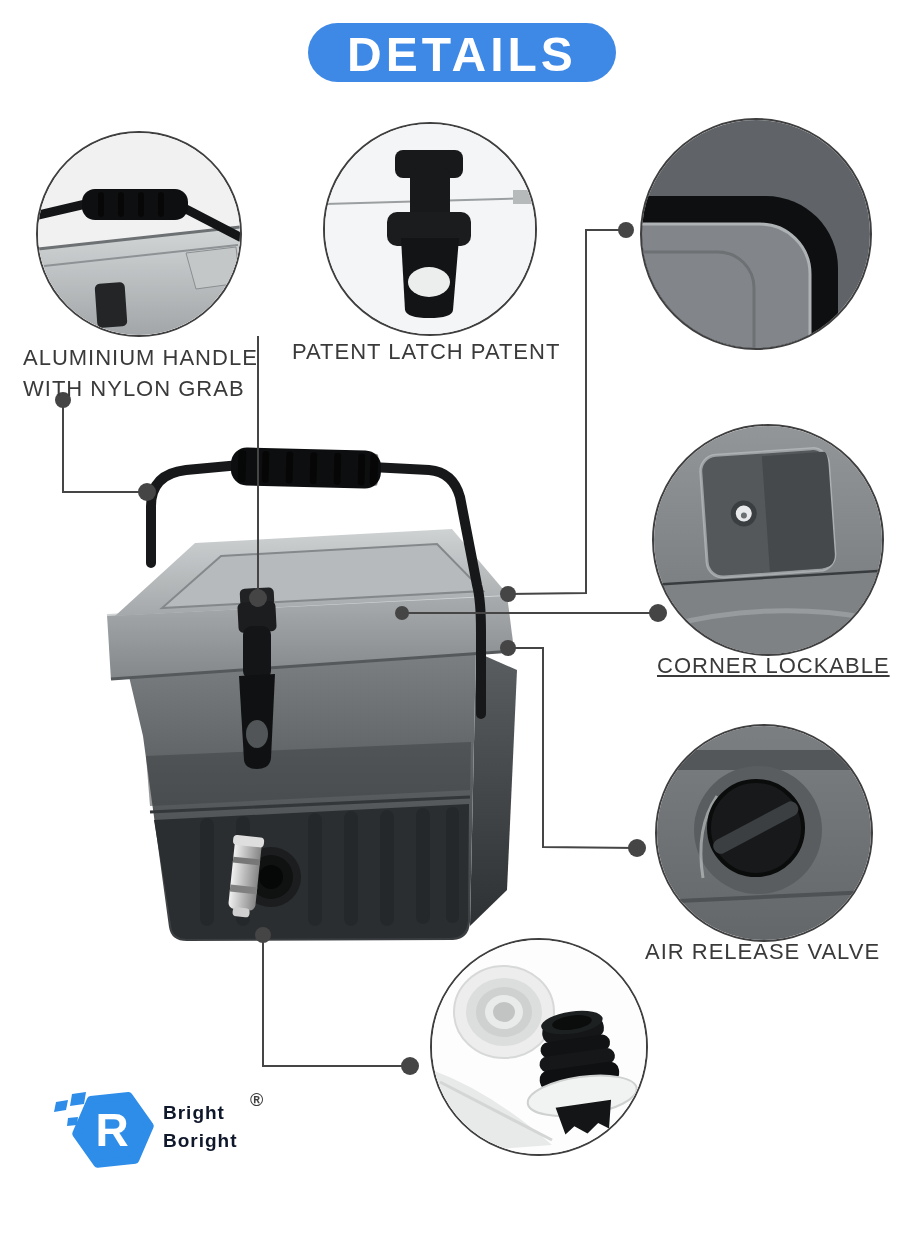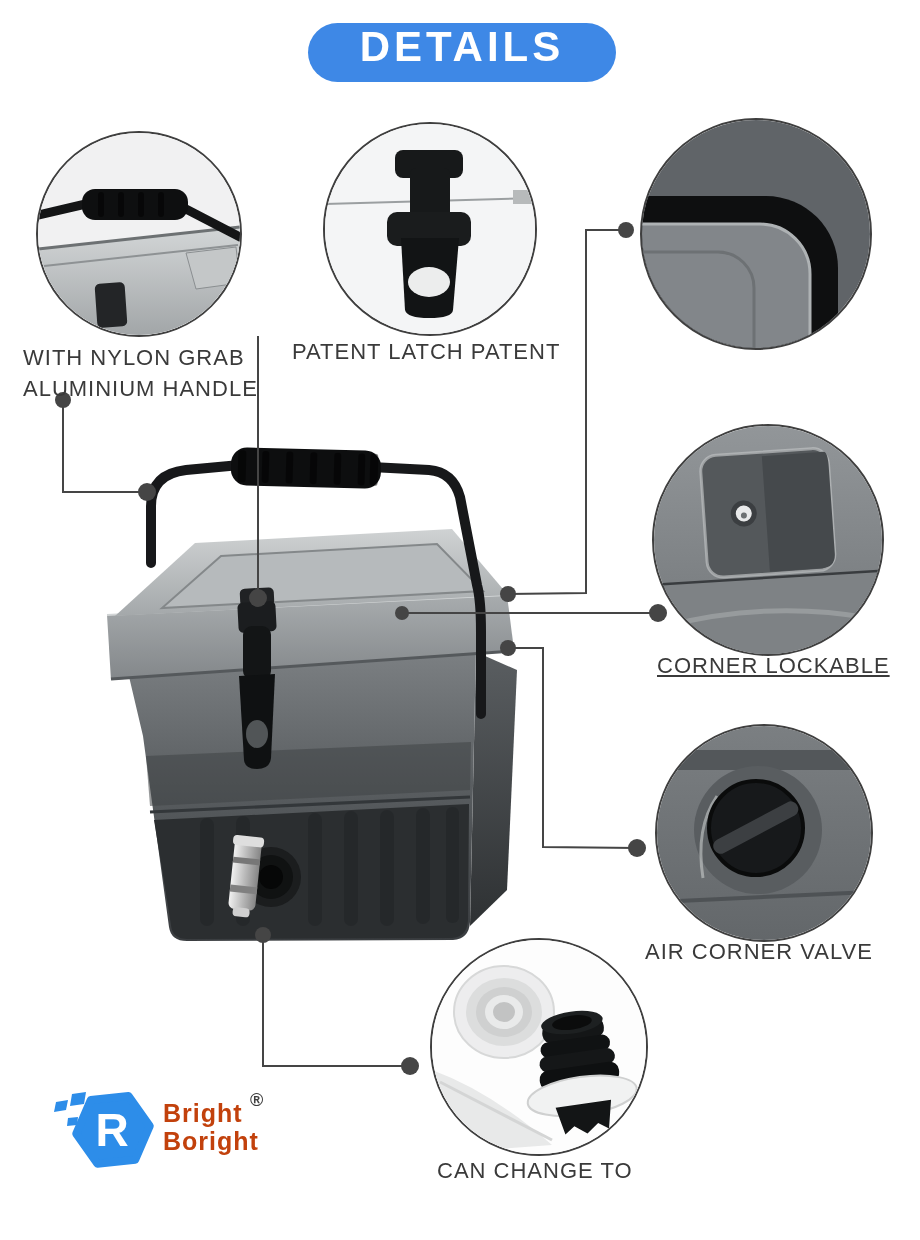--- a/index.html
+++ b/index.html
@@ -3,22 +3,22 @@
 <meta charset="utf-8">
 <style>
   html,body { margin:0; padding:0; background:#ffffff; }
   .page {
     position:relative; width:920px; height:1240px; background:#ffffff;
     overflow:hidden; font-family:"Liberation Sans", sans-serif;
   }
   .scene { position:absolute; left:0; top:0; width:920px; height:1240px; }
   .pill {
     position:absolute; left:308px; top:23px; width:308px; height:59px;
-    border-radius:30px; display:flex; align-items:flex-start; justify-content:center;
-    color:#ffffff; font-size:42px; font-weight:bold; letter-spacing:4px;
+    border-radius:30px; display:flex; align-items:flex-end; justify-content:center;
+    color:#ffffff; font-size:48px; font-weight:bold; letter-spacing:4px;
     background:#3e88e6;
   }
   .photo-circle {
     position:absolute; border-radius:50%; border:2px solid #3f3f3f;
     overflow:hidden; box-sizing:border-box; background:#fff;
   }
   .photo-circle svg { display:block; width:100%; height:100%; }
   .c1 { left:36px;  top:131px; width:206px; height:206px; }
   .c2 { left:323px; top:122px; width:214px; height:214px; }
   .c3 { left:640px; top:118px; width:232px; height:232px; }
@@ -29,22 +29,22 @@
     position:absolute; color:#3a3a3a; font-size:22px; letter-spacing:1px;
     white-space:nowrap; line-height:31px;
   }
   .lab-handle { left:23px;  top:342px; }
   .lab-latch  { left:292px; top:336px; }
   .lab-gasket { left:612px; top:336px; }
   .lab-corner { left:657px; top:650px;text-decoration:underline; }
   .lab-valve  { left:645px; top:936px; }
   .lab-drain  { left:437px; top:1153px; line-height:35px; }
   .brand-text {
-    position:absolute; left:163px; top:1099px; color:#c2410c;
-    font-size:25px; font-weight:bold; line-height:28px; letter-spacing:1px;
+    position:absolute; left:163px; top:1099px; color:#0f172a;
+    font-size:19px; font-weight:bold; line-height:28px; letter-spacing:1px;
   }
   .reg-mark {
     position:absolute; left:250px; top:1090px; color:#3e3e3e;
     font-size:18px; font-weight:bold;
   }
   .brand-logo { position:absolute; left:46px; top:1088px; width:112px; height:84px; }
 </style>
 </head>
 <body>
 
@@ -272,34 +272,33 @@
         <rect x="113" y="98" width="70" height="16" rx="8" fill="#101213"></rect>
         <rect x="110" y="112" width="76" height="16" rx="8" fill="#151718"></rect>
         <rect x="108" y="126" width="80" height="20" rx="9" fill="#0e1011"></rect>
         <ellipse cx="148" cy="156" rx="55" ry="19" fill="#f1f2f2" stroke="#cfd0d0" stroke-width="2"></ellipse>
         <path d="M120,164 L176,164 L170,192 L160,185 L148,194 L136,185 L126,192 Z" fill="#131516"></path>
       </g>
     </svg>
   </div>
 
   <div class="label lab-handle">
+    <div>ALUMINIUM HANDLE</div>
     <div>WITH NYLON GRAB</div>
-    <div>ALUMINIUM HANDLE</div>
   </div>
   <div class="label lab-latch">
     <div>PATENT LATCH PATENT</div>
   </div>
   <div class="label lab-corner">
     <div>CORNER LOCKABLE</div>
   </div>
   <div class="label lab-valve">
-    <div>AIR CORNER VALVE</div>
+    <div>AIR RELEASE VALVE</div>
   </div>
   <div class="label lab-drain">
-    <div>CAN CHANGE TO</div>
   </div>
 
   <svg class="brand-logo" viewBox="0 0 112 84">
     <g fill="#2d8de9">
       <polygon points="10,14 22,12 20,22 8,24"></polygon>
       <polygon points="26,6 40,4 38,16 24,18"></polygon>
       <polygon points="22,30 32,29 31,37 21,38"></polygon>
     </g>
     <g transform="rotate(-6 66 42)">
       <polygon points="48,10 86,10 104,42 86,74 48,74 30,42" fill="#2d8de9" stroke="#2d8de9" stroke-width="8" stroke-linejoin="round"></polygon>

